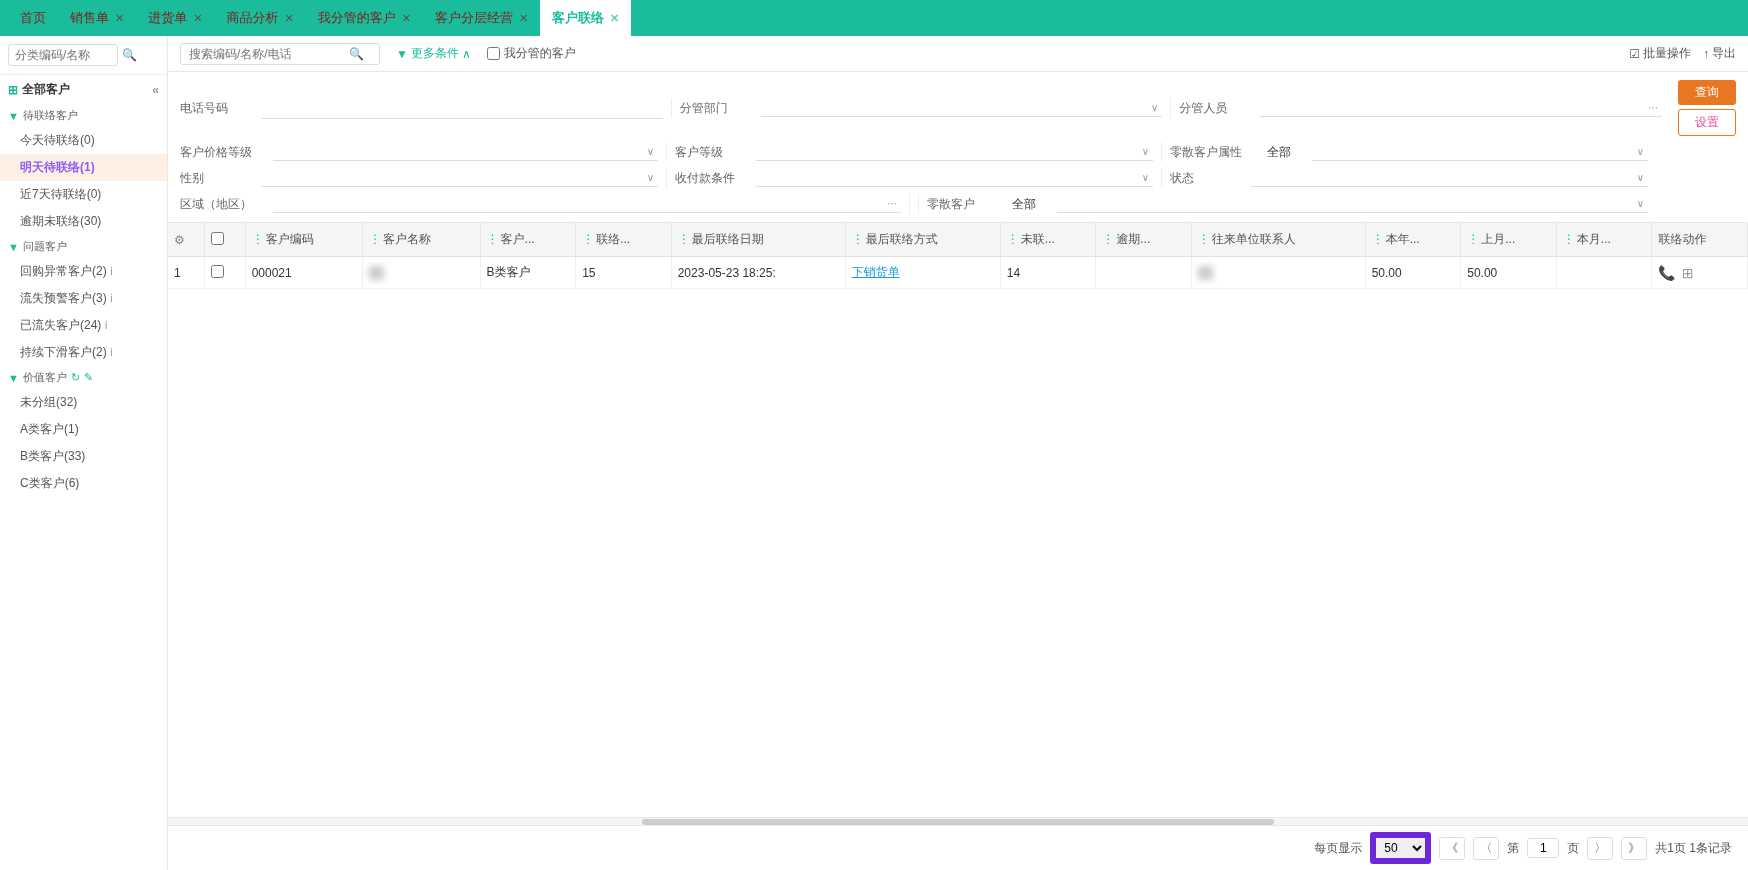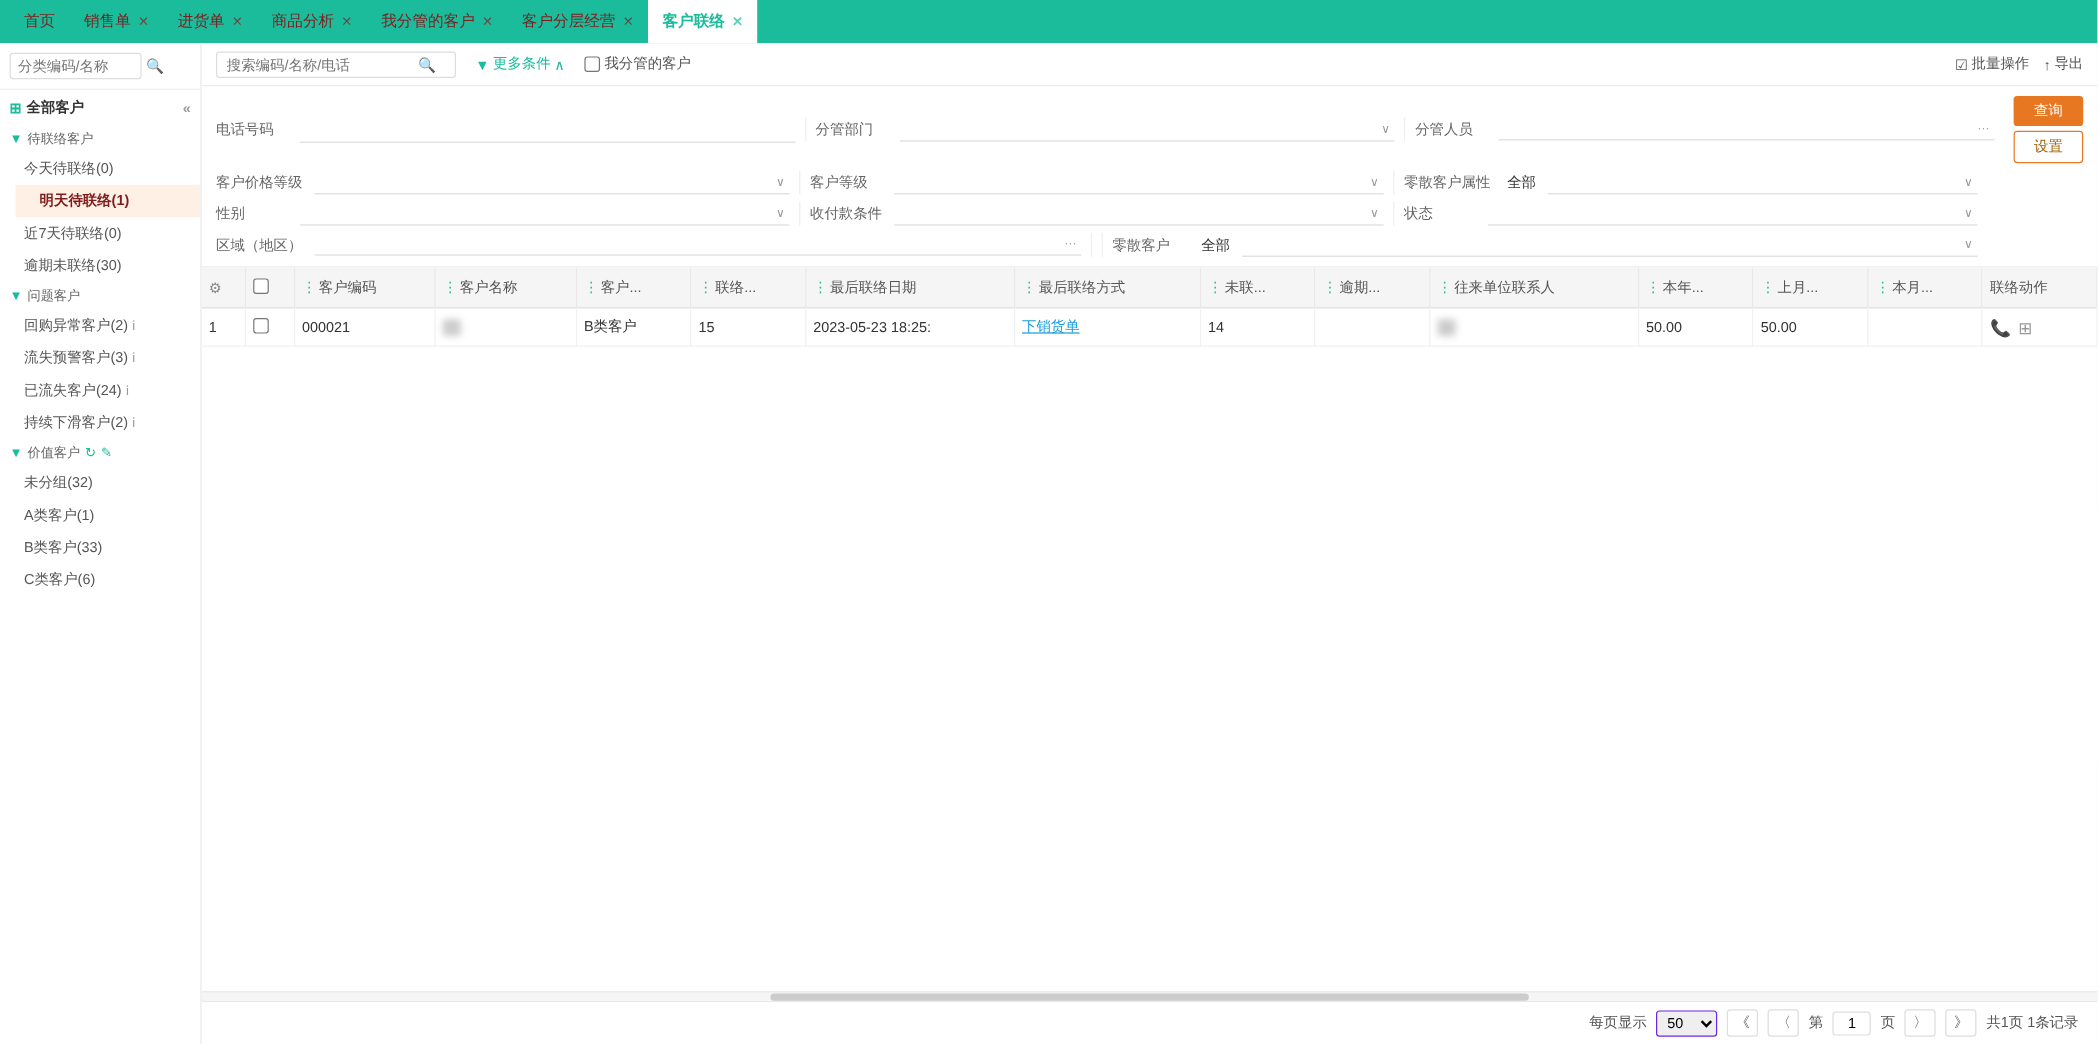--- a/index.html
+++ b/index.html
@@ -97,23 +97,22 @@
     }
     .sidebar-item {
       padding: 5px 8px 5px 20px;
       cursor: pointer;
       color: #555;
       font-size: 12px;
       white-space: nowrap;
     }
     .sidebar-item.active {
       background: #fff0e6;
-      color: #7f1d1d;
+      color: #8b5cf6;
       font-weight: bold;
-      margin-left: 13px;
     }
 
     
     .content {
       flex: 1;
       display: flex;
       flex-direction: column;
       overflow: hidden;
     }
 
@@ -182,21 +181,21 @@
       display: flex;
       align-items: center;
       gap: 8px;
       margin-bottom: 6px;
     }
     .filter-row:last-child { margin-bottom: 0; }
     .filter-item {
       display: flex;
       align-items: center;
       flex: 1;
-      gap: 10px;
+      gap: 21px;
     }
     .filter-label {
       color: #666;
       font-size: 12px;
       white-space: nowrap;
       min-width: 60px;
     }
     .filter-select {
       flex: 1;
       border: none;
@@ -230,21 +229,21 @@
       background: #e87722;
       color: #fff;
       border: none;
       border-radius: 3px;
       padding: 4px 16px;
       font-size: 12px;
       cursor: pointer;
     }
     .settings-btn {
       background: #fff;
-      color: #a16207;
+      color: #ec4899;
       border: 1px solid #e87722;
       border-radius: 3px;
       padding: 4px 16px;
       font-size: 12px;
       cursor: pointer;
     }
 
     
     .table-wrap {
       flex: 1;
@@ -292,21 +291,21 @@
       border-top: 1px solid #e8e8e8;
       padding: 6px 16px;
       display: flex;
       align-items: center;
       justify-content: flex-end;
       gap: 8px;
       font-size: 12px;
       color: #555;
     }
     .page-size-select {
-      border: 1px solid #6d28d9;
+      border: 6px solid #6d28d9;
       border-radius: 3px;
       padding: 2px 4px;
       font-size: 12px;
     }
     .page-btn {
       border: 1px solid #ddd;
       background: #fff;
       border-radius: 3px;
       padding: 2px 6px;
       cursor: pointer;

